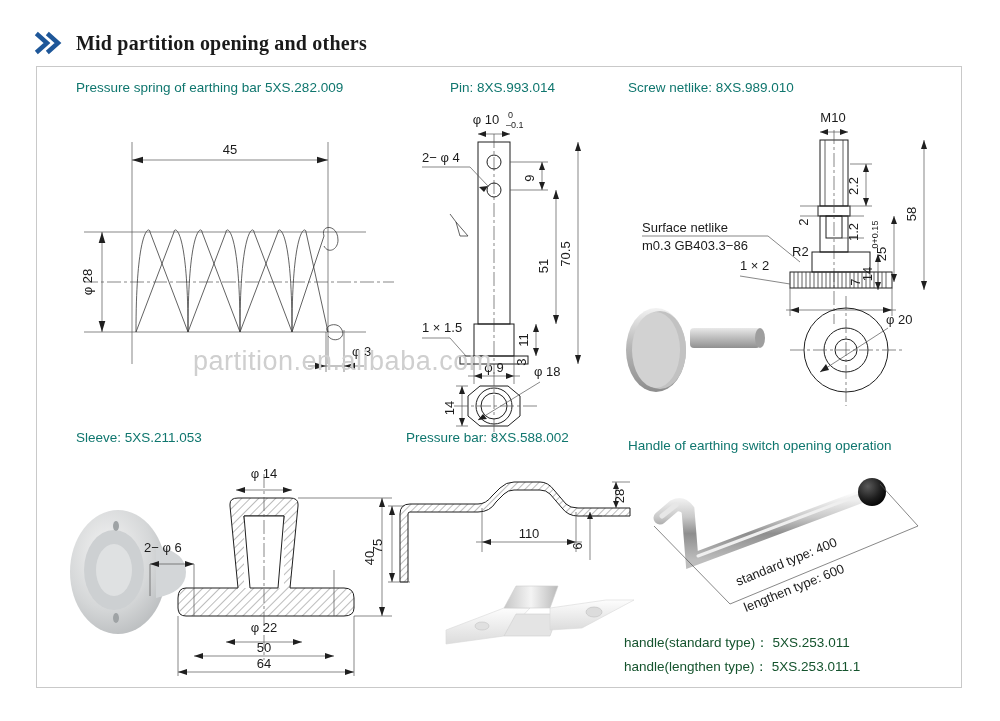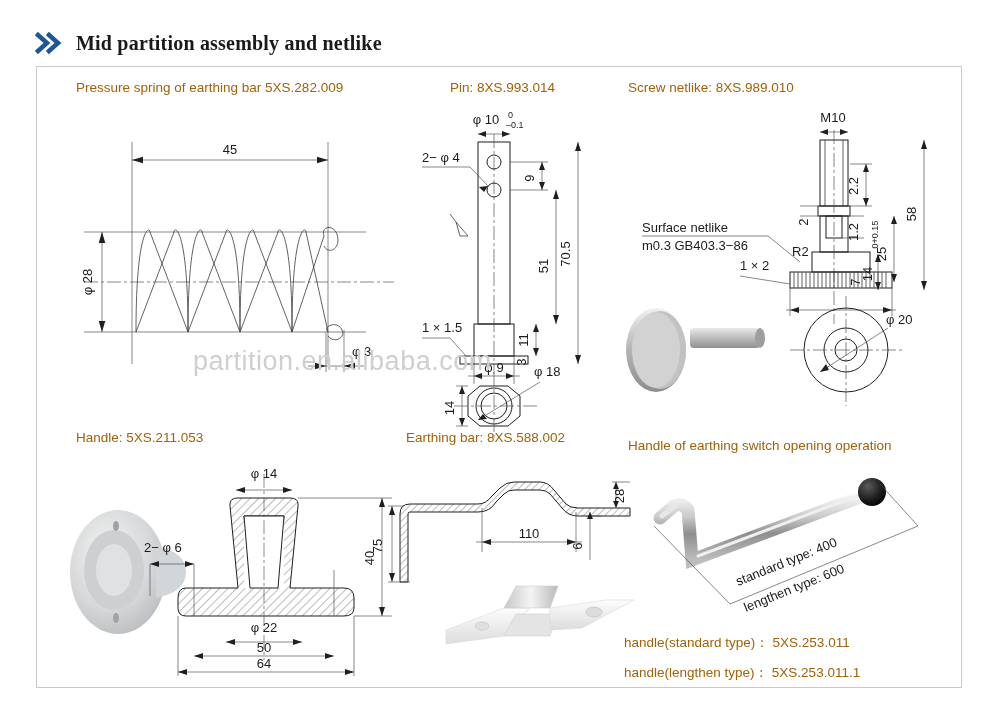--- a/index.html
+++ b/index.html
@@ -21,52 +21,52 @@
     white-space:nowrap;
   }
   
   #frame{
     position:absolute;left:36px;top:66px;width:926px;height:622px;
     border:1px solid #c9c9c9;background:#ffffff;box-sizing:border-box;
   }
   
   .panel{position:absolute;}
   .cap{
-    font-size:13.5px;color:#a16207;white-space:nowrap;
+    font-size:13.5px;color:#0f766e;white-space:nowrap;
     font-family:"Liberation Sans", sans-serif;
   }
   .svgwrap{position:absolute;left:0;top:0;}
   
   #watermark{
     position:absolute;left:193px;top:346px;
     font-size:27px;color:#cfcfcf;letter-spacing:.5px;
     white-space:nowrap;pointer-events:none;
     font-family:"Liberation Sans", sans-serif;
   }
   
-  .partline{font-size:13.5px;color:#a16207;white-space:nowrap;}
+  .partline{font-size:13.5px;color:#14532d;white-space:nowrap;}
   svg{display:block;overflow:visible;}
   .ln{stroke:#1f1f1f;stroke-width:1;fill:none;}
   .thin{stroke:#3a3a3a;stroke-width:.8;fill:none;}
   .ext{stroke:#555;stroke-width:.7;fill:none;}
   .ctr{stroke:#555;stroke-width:.7;fill:none;stroke-dasharray:14 3 3 3;}
   .dimtxt{font-size:13px;fill:#1b1b1b;font-family:"Liberation Sans",sans-serif;}
   .dimtxt.sm{font-size:9px;}
 </style>
 </head>
 <body>
 
 <div id="header">
   <span id="chev">
     <svg width="28" height="24" viewBox="0 0 28 24">
       <path d="M2 4 L11 12 L2 20" stroke="#1e5799" stroke-width="4.5" fill="none" stroke-linecap="square"></path>
       <path d="M13 4 L22 12 L13 20" stroke="#1e5799" stroke-width="4.5" fill="none" stroke-linecap="square"></path>
     </svg>
   </span>
-  <span id="title">Mid partition assembly and netlike</span>
+  <span id="title">Mid partition opening and others</span>
 </div>
 
 <div id="frame"></div>
 
 <div class="panel" style="left:76px;top:80px;width:350px;height:310px;">
   <div class="cap" style="position:absolute;left:0;top:0;">Pressure spring of earthing bar 5XS.282.009</div>
   <svg class="svgwrap" width="350" height="300" viewBox="0 0 350 300" style="top:24px;">
 
     <line class="ext" x1="56" y1="38" x2="56" y2="260"></line>
     <line class="ext" x1="252" y1="38" x2="252" y2="260"></line>
@@ -313,21 +313,21 @@
     <circle class="ln" cx="72" cy="58" r="11" fill="#fff"></circle>
     <line class="ctr" x1="16" y1="58" x2="128" y2="58"></line>
     <line class="ctr" x1="72" y1="4" x2="72" y2="114"></line>
     <line class="ext" x1="46" y1="80" x2="114" y2="36"></line>
     <path d="M46 80 l9 -2 l-3 -6 z" fill="#1f1f1f"></path>
     <text class="dimtxt" x="112" y="32">φ 20</text>
   </svg>
 </div>
 
 <div class="panel" style="left:76px;top:430px;width:340px;height:250px;">
-  <div class="cap" style="position:absolute;left:0;top:0;">Handle: 5XS.211.053</div>
+  <div class="cap" style="position:absolute;left:0;top:0;">Sleeve: 5XS.211.053</div>
 
   <svg class="svgwrap" width="130" height="150" viewBox="0 0 130 150" style="top:70px;left:-10px;">
     <defs>
       <radialGradient id="pg" cx=".4" cy=".35" r=".75">
         <stop offset="0" stop-color="#f4f4f4"></stop>
           <stop offset=".6" stop-color="#d5d7d8"></stop>
         <stop offset="1" stop-color="#b5b8ba"></stop>
       </radialGradient>
     </defs>
     <ellipse cx="52" cy="72" rx="48" ry="62" fill="url(#pg)"></ellipse>
@@ -387,21 +387,21 @@
     <line class="ext" x1="-8" y1="212" x2="168" y2="212"></line>
     <path d="M-8 212 l9 -3 v6 z" fill="#1f1f1f"></path>
     <path d="M168 212 l-9 -3 v6 z" fill="#1f1f1f"></path>
     <text class="dimtxt" x="78" y="208" text-anchor="middle">64</text>
     <line class="ext" x1="-8" y1="156" x2="-8" y2="216"></line>
     <line class="ext" x1="168" y1="156" x2="168" y2="216"></line>
   </svg>
 </div>
 
 <div class="panel" style="left:406px;top:430px;width:250px;height:250px;">
-  <div class="cap" style="position:absolute;left:0;top:0;">Earthing bar: 8XS.588.002</div>
+  <div class="cap" style="position:absolute;left:0;top:0;">Pressure bar: 8XS.588.002</div>
   <svg class="svgwrap" width="250" height="130" viewBox="0 0 250 130" style="top:38px;left:-16px;">
     <defs>
       <pattern id="hat3" width="5" height="5" patternUnits="userSpaceOnUse" patternTransform="rotate(45)">
         <line x1="0" y1="0" x2="0" y2="5" stroke="#1f1f1f" stroke-width=".6"></line>
       </pattern>
     </defs>
 
     <path d="M10 114 L10 46 Q10 36 20 36 L88 36 Q96 36 102 28 L110 20 Q116 14 124 14
              L150 14 Q158 14 164 22 L176 36 Q180 40 188 40 L240 40 L240 48
              L188 48 Q178 48 172 40 L160 26 Q156 22 150 22 L124 22 Q118 22 114 26
@@ -477,17 +477,17 @@
     <circle cx="254" cy="38" r="14" fill="url(#knob)"></circle>
 
     <line class="ext" x1="36" y1="72" x2="112" y2="150"></line>
     <line class="ext" x1="262" y1="30" x2="300" y2="72"></line>
     <line class="ext" x1="112" y1="150" x2="300" y2="72"></line>
     <text class="dimtxt" x="120" y="132" transform="rotate(-22 120 132)">standard type: 400</text>
     <text class="dimtxt" x="128" y="158" transform="rotate(-22 128 158)">lengthen type: 600</text>
   </svg>
   <div style="position:absolute;left:-4px;top:204px;">
     <div class="partline">handle(standard type)：  5XS.253.011</div>
-    <div class="partline" style="margin-top:12px;">handle(lengthen type)：  5XS.253.011.1</div>
+    <div class="partline" style="margin-top:6px;">handle(lengthen type)：  5XS.253.011.1</div>
   </div>
 </div>
 
 <div id="watermark">partition.en.alibaba.com</div>
 
 </body></html>

